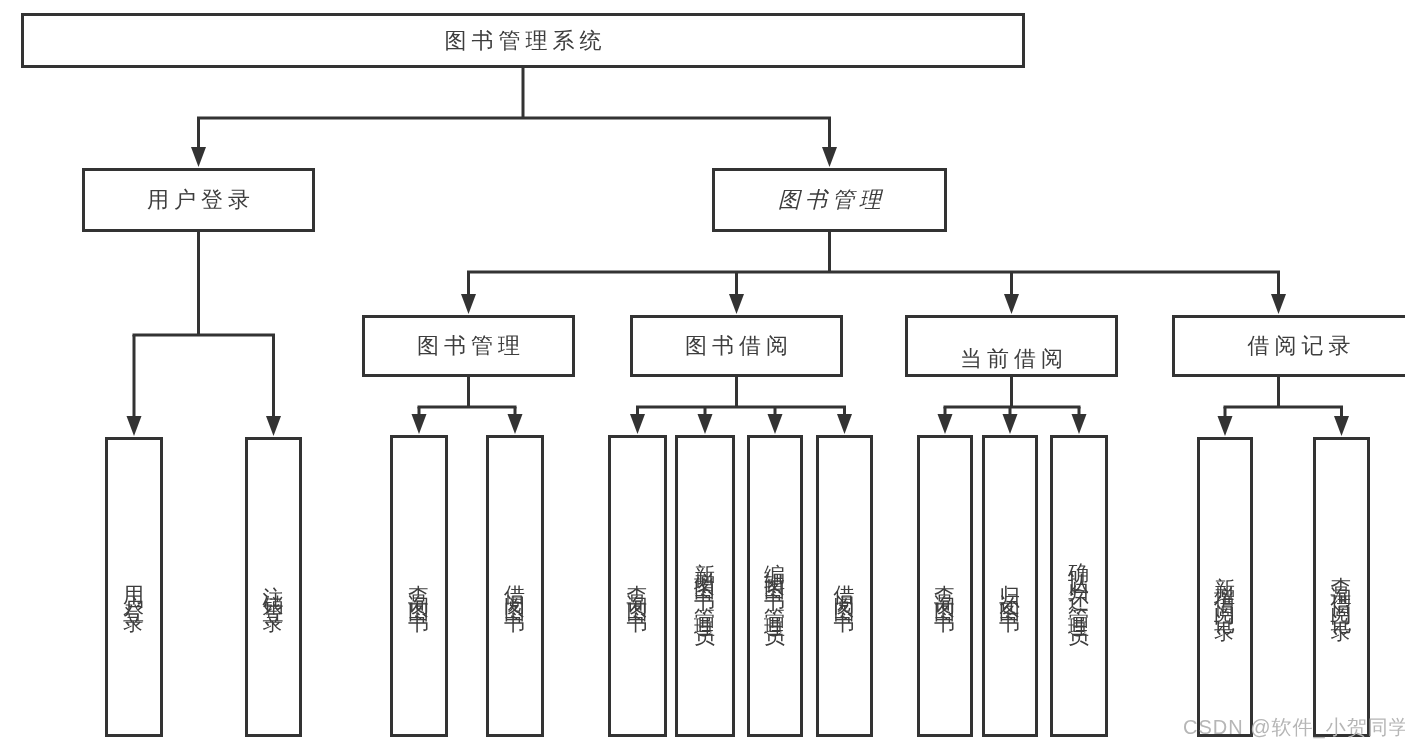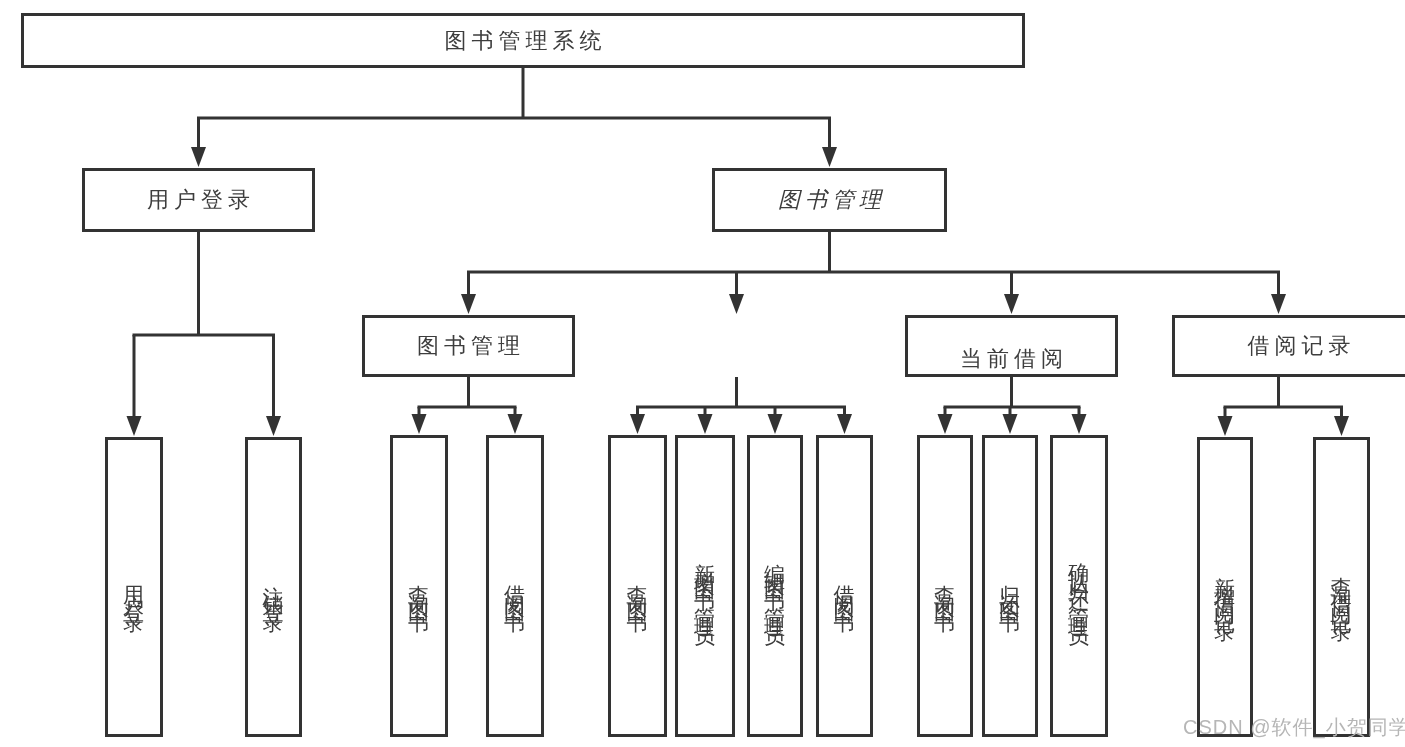--- a/index.html
+++ b/index.html
@@ -109,20 +109,23 @@
     </div>
     <div class="box h" style="left: 82px; top: 168px; width: 233px; height: 64px; border-color: rgb(51, 51, 51); color: rgb(61, 61, 61);">
       <span>用户登录</span>
     </div>
     <div class="box h" style="left: 712px; top: 168px; width: 235px; height: 64px; border-color: rgb(51, 51, 51); color: rgb(61, 61, 61); font-style: italic;">
       <span>图书管理</span>
     </div>
     <div class="box h" style="left: 362px; top: 315px; width: 213px; height: 62px; border-color: rgb(51, 51, 51); color: rgb(61, 61, 61);">
       <span>图书管理</span>
     </div>
+    <div class="box h" style="left: 630px; top: 315px; width: 213px; height: 62px; border-color: rgb(51, 51, 51); color: rgb(61, 61, 61);">
+      <span>图书借阅</span>
+    </div>
     <div class="box h" style="left: 905px; top: 315px; width: 213px; height: 62px; border-color: rgb(51, 51, 51); color: rgb(61, 61, 61); align-items: flex-end;">
       <span>当前借阅</span>
     </div>
     <div class="box h" style="left: 1172px; top: 315px; width: 254px; height: 62px; border-color: rgb(51, 51, 51); color: rgb(61, 61, 61);">
       <span>借阅记录</span>
     </div>
     <div class="box v" style="left: 105px; top: 437px; width: 58px; height: 300px; border-color: rgb(51, 51, 51); color: rgb(61, 61, 61);">
       <span class="vtext">用户登录</span>
     </div>
     <div class="box v" style="left: 245px; top: 437px; width: 57px; height: 300px; border-color: rgb(51, 51, 51); color: rgb(61, 61, 61);">

